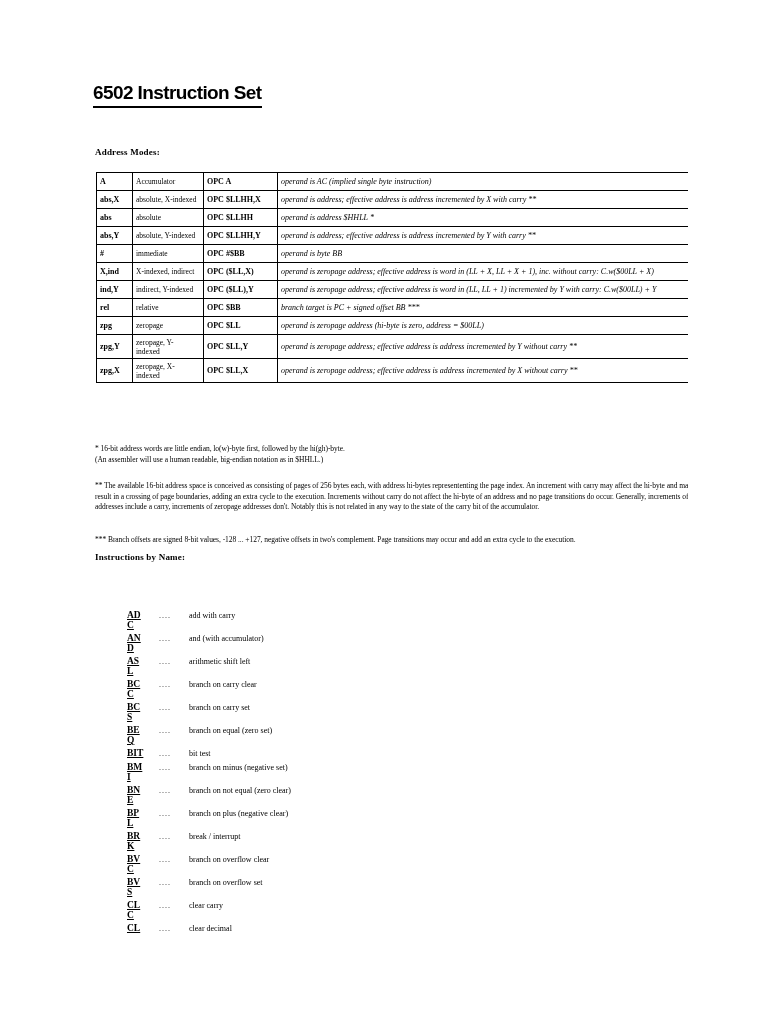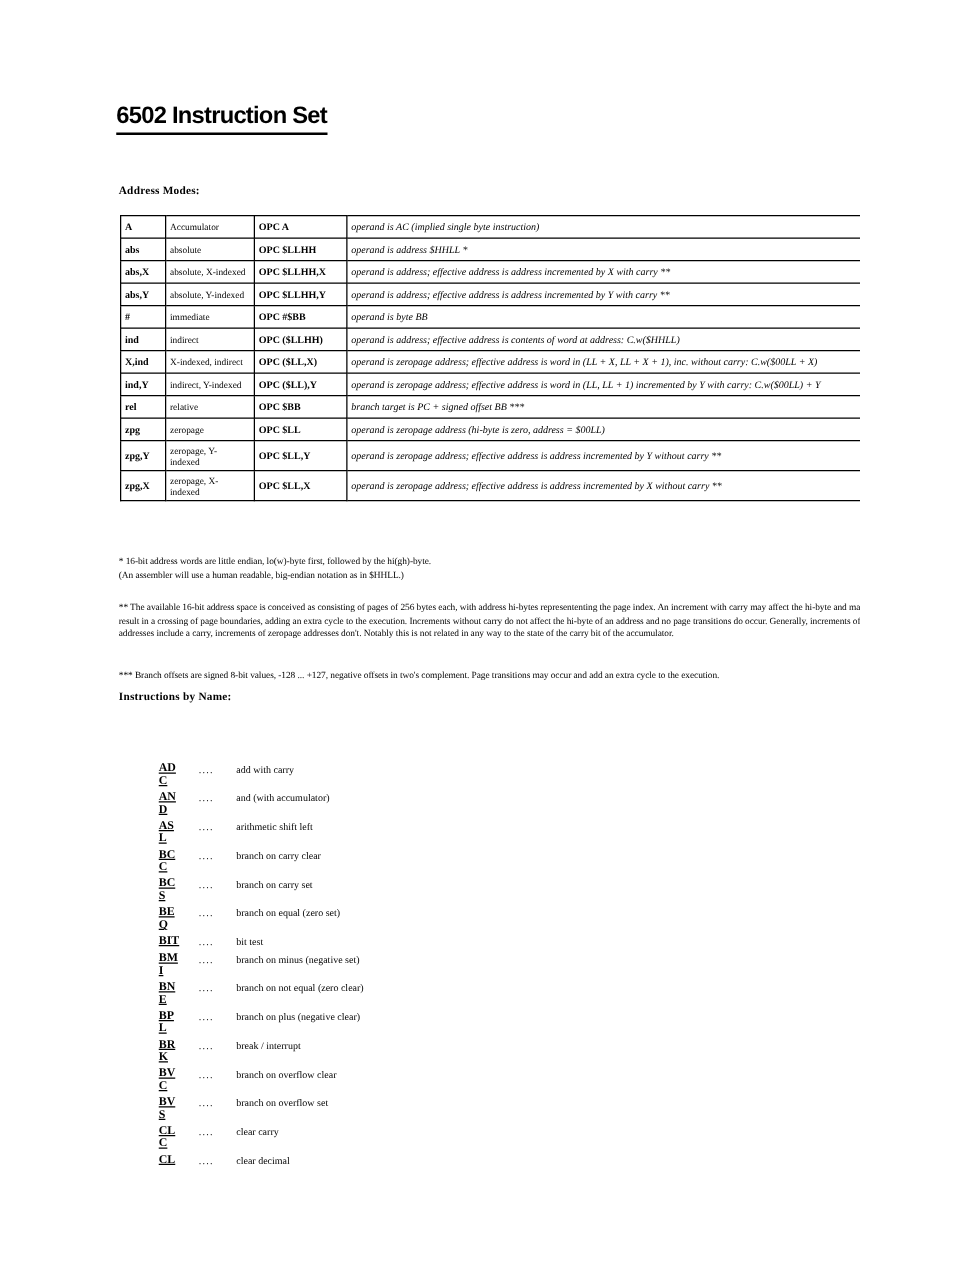--- a/index.html
+++ b/index.html
@@ -100,58 +100,50 @@
     <tbody>
         <tr>
           <td class="cell-abbr">A</td>
           <td class="cell-name">
             <div>Accumulator</div>
           </td>
           <td class="cell-format">OPC A</td>
           <td class="cell-desc">operand is AC (implied single byte instruction)</td>
         </tr>
         <tr>
+          <td class="cell-abbr">abs,X</td>
+          <td class="cell-name">
+            <div>absolute, X-indexed</div>
+          </td>
+          <td class="cell-format">OPC $LLHH,X</td>
+          <td class="cell-desc">operand is address; effective address is address incremented by X with carry **</td>
+        </tr>
+        <tr>
           <td class="cell-abbr">abs</td>
           <td class="cell-name">
             <div>absolute</div>
           </td>
           <td class="cell-format">OPC $LLHH</td>
           <td class="cell-desc">operand is address $HHLL *</td>
         </tr>
         <tr>
-          <td class="cell-abbr">abs,X</td>
-          <td class="cell-name">
-            <div>absolute, X-indexed</div>
-          </td>
-          <td class="cell-format">OPC $LLHH,X</td>
-          <td class="cell-desc">operand is address; effective address is address incremented by X with carry **</td>
-        </tr>
-        <tr>
           <td class="cell-abbr">abs,Y</td>
           <td class="cell-name">
             <div>absolute, Y-indexed</div>
           </td>
           <td class="cell-format">OPC $LLHH,Y</td>
           <td class="cell-desc">operand is address; effective address is address incremented by Y with carry **</td>
         </tr>
         <tr>
           <td class="cell-abbr">#</td>
           <td class="cell-name">
             <div>immediate</div>
           </td>
           <td class="cell-format">OPC #$BB</td>
           <td class="cell-desc">operand is byte BB</td>
-        </tr>
-        <tr>
-          <td class="cell-abbr">ind</td>
-          <td class="cell-name">
-            <div>indirect</div>
-          </td>
-          <td class="cell-format">OPC ($LLHH)</td>
-          <td class="cell-desc">operand is address; effective address is contents of word at address: C.w($HHLL)</td>
         </tr>
         <tr>
           <td class="cell-abbr">X,ind</td>
           <td class="cell-name">
             <div>X-indexed, indirect</div>
           </td>
           <td class="cell-format">OPC ($LL,X)</td>
           <td class="cell-desc">operand is zeropage address; effective address is word in (LL + X, LL + X + 1), inc. without carry: C.w($00LL + X)</td>
         </tr>
         <tr>

